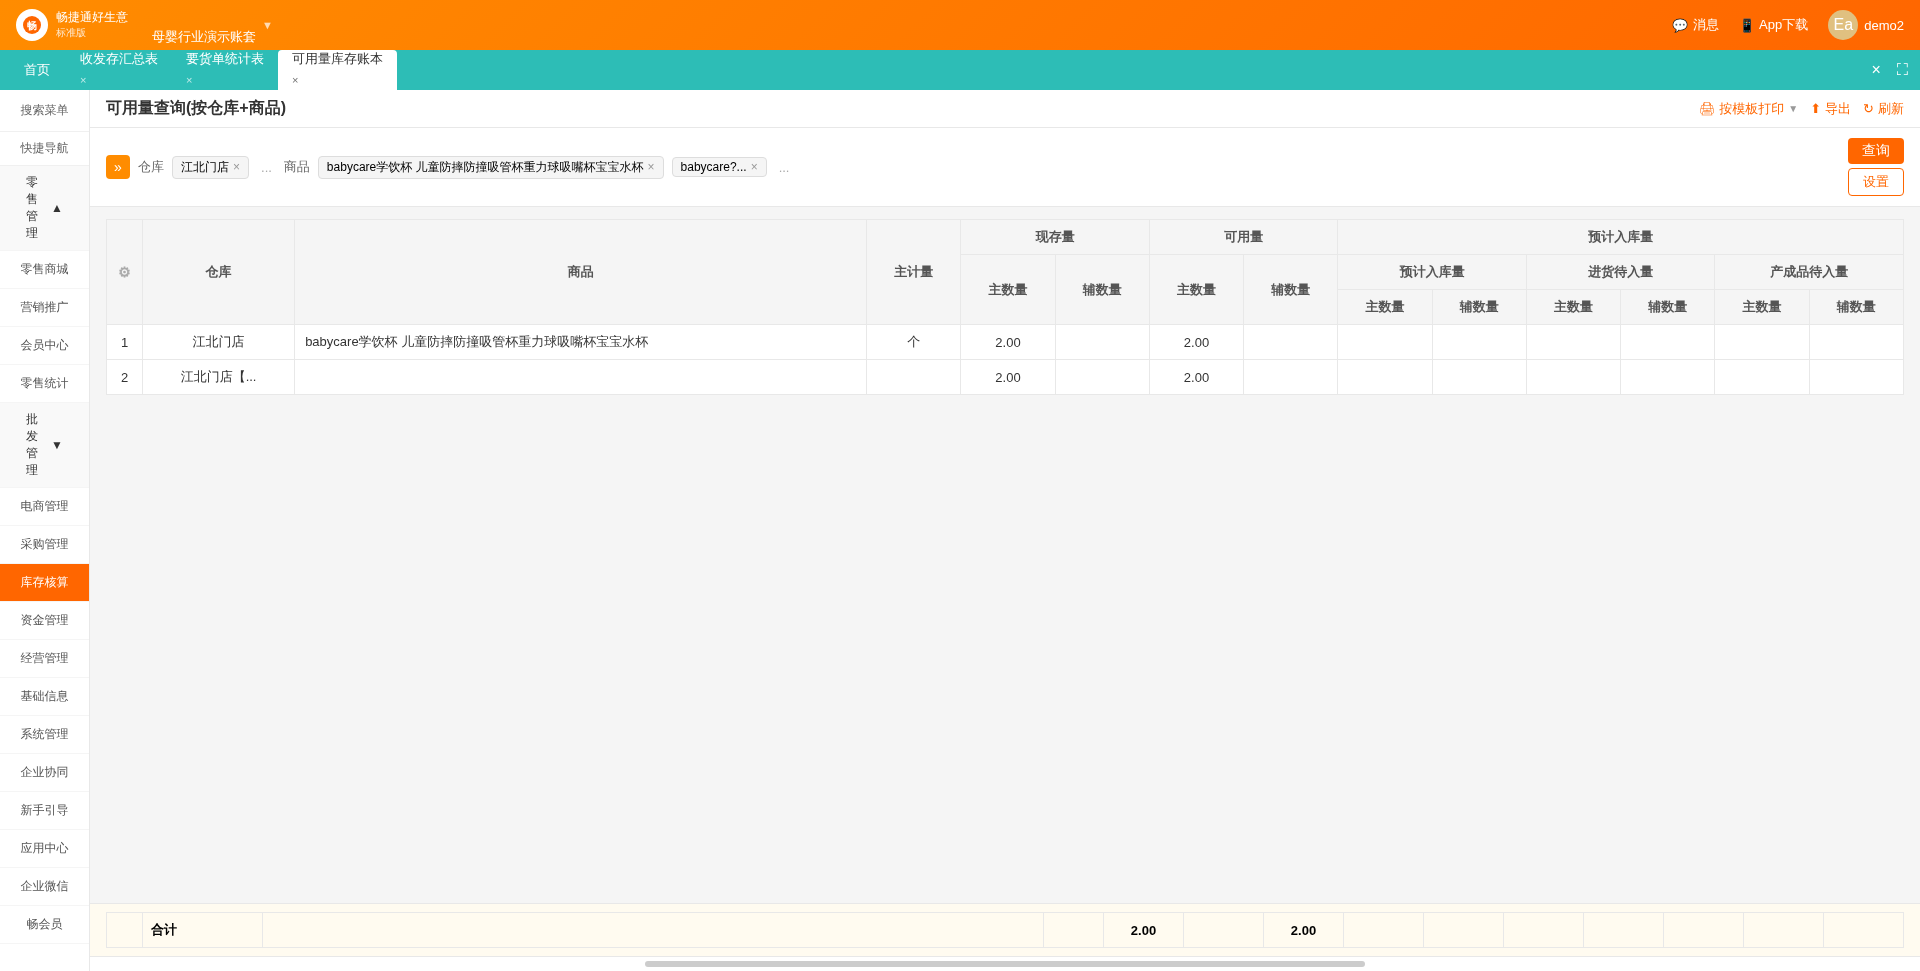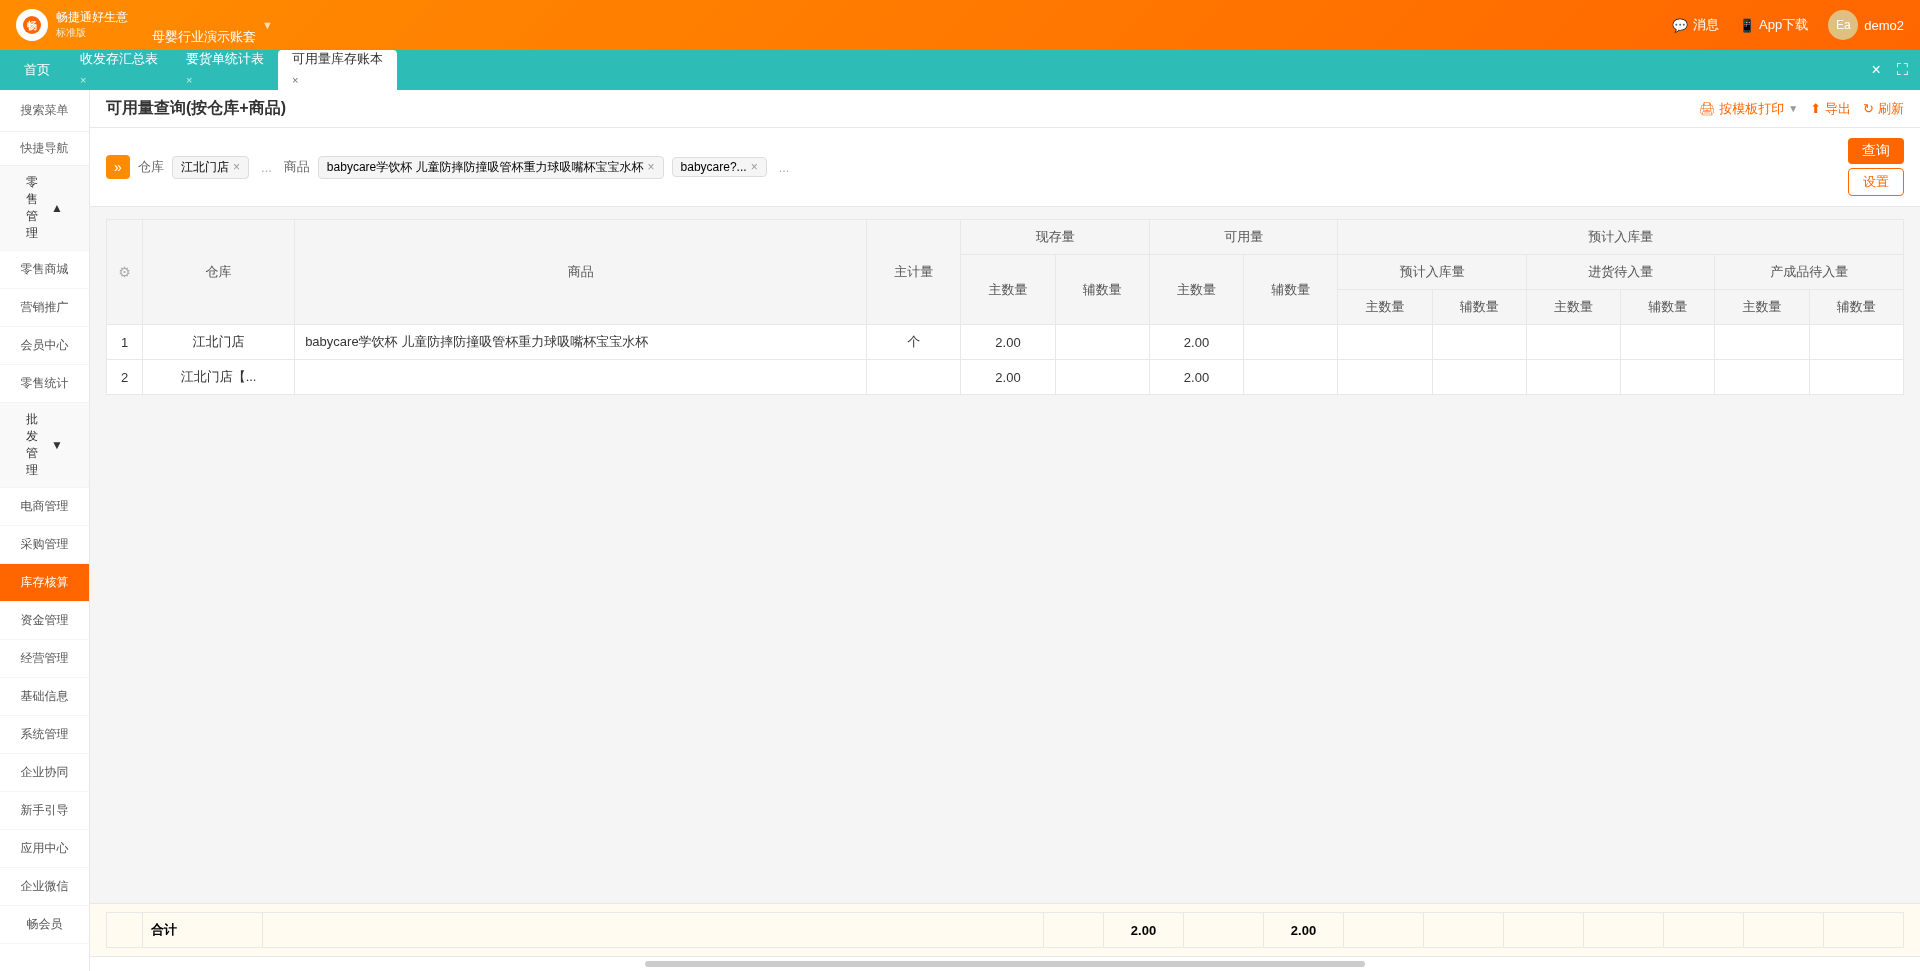--- a/index.html
+++ b/index.html
@@ -41,21 +41,21 @@
     }
     .top-bar-right span { cursor: pointer; display: flex; align-items: center; gap: 4px; }
     .avatar-circle {
       width: 30px;
       height: 30px;
       border-radius: 50%;
       background: #e0c080;
       display: flex;
       align-items: center;
       justify-content: center;
-      font-size: 12px;
+      font-size: 16px;
       color: #fff;
       overflow: hidden;
     }
 
     
     .nav-tabs {
       background: #2dbdb6;
       display: flex;
       align-items: center;
       height: 40px;
@@ -269,21 +269,21 @@
     }
     .data-table th, .data-table td {
       border: 1px solid #e8e8e8;
       padding: 8px 10px;
       text-align: center;
       white-space: nowrap;
     }
     .data-table th {
       background: #f5f5f5;
       color: #555;
-      font-weight: normal;
+      font-weight: bold;
     }
     .data-table td { color: #333; }
     .col-group-header {
       background: #f0f0f0;
       font-weight: bold;
     }
     .settings-col {
       width: 36px;
     }
     .settings-icon {

